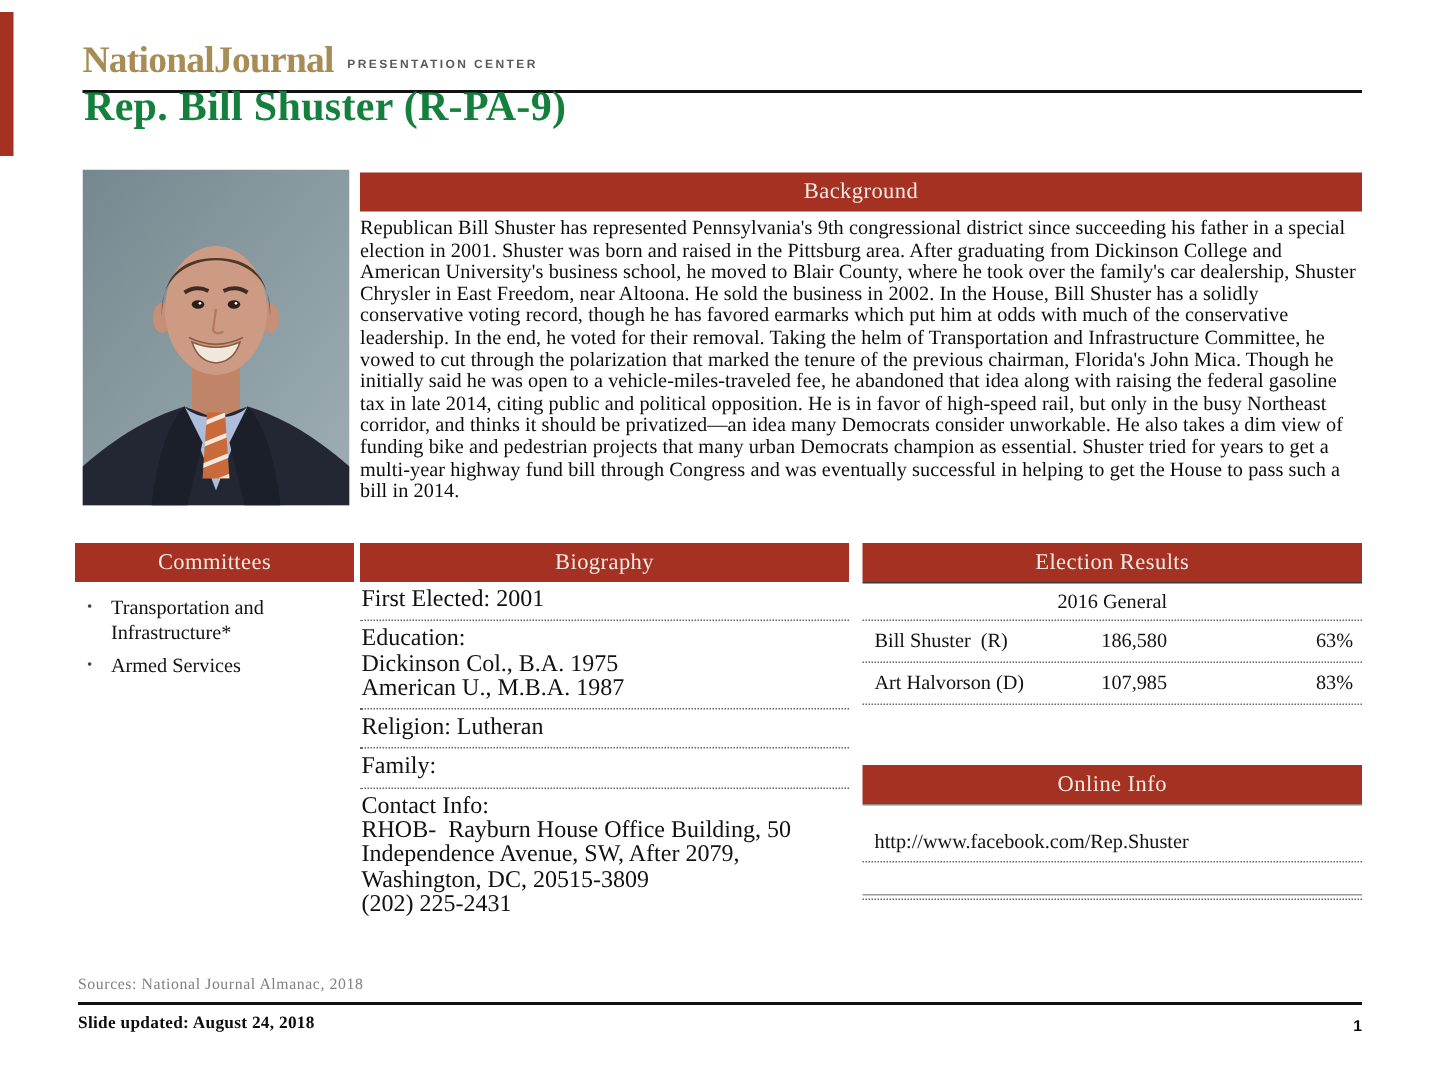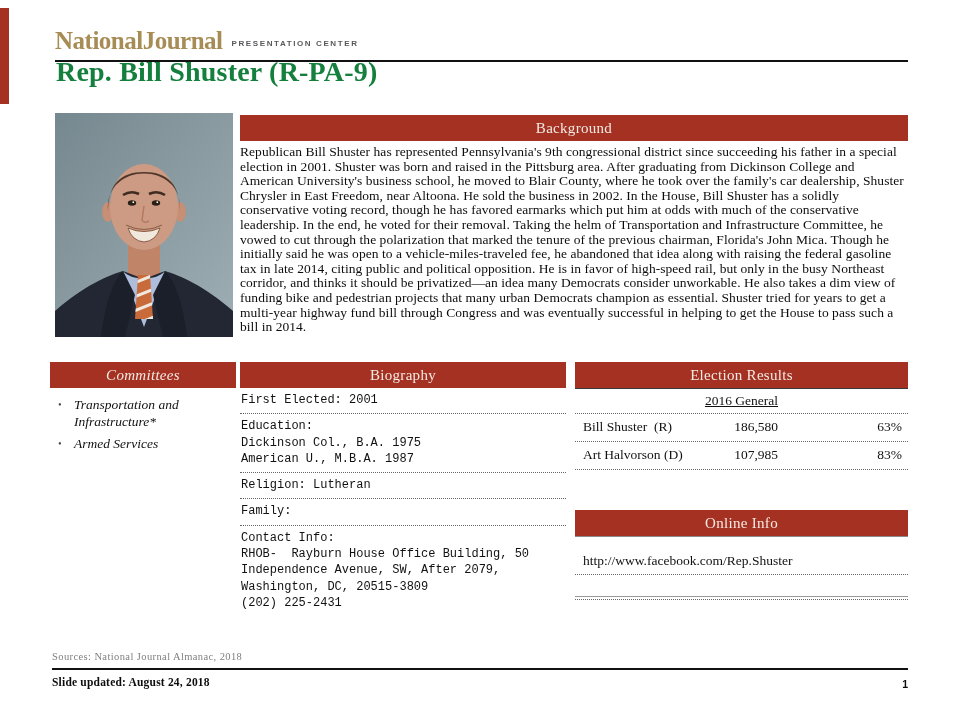--- a/index.html
+++ b/index.html
@@ -25,34 +25,34 @@
   .photo{position:absolute;left:55px;top:113px;width:178px;height:224px;}
   .photo svg{display:block;width:100%;height:100%;}
 
   .panel-header{background:var(--accent-red);color:#F3EBE4;text-align:center;font-size:15px;
                 height:26px;line-height:26px;letter-spacing:0.3px;}
 
   .bg-panel{position:absolute;left:240px;top:115px;width:668px;}
   .bg-text{margin:4px 0 0 0;font-size:13.5px;line-height:14.6px;color:#0d0d0d;
            letter-spacing:0.05px;white-space:normal;}
 
-  .committees{position:absolute;left:50px;top:362px;width:186px;font-style:italic;}
+  .committees{position:absolute;left:50px;top:362px;width:186px;}
   .comm-list{margin:8px 0 0 0;padding:0 0 0 8px;list-style:none;}
   .comm-item{display:flex;font-size:13.5px;line-height:17px;margin-bottom:5px;}
   .bullet{flex:0 0 16px;color:#444;font-size:10px;line-height:17px;}
 
   .bio{position:absolute;left:240px;top:362px;width:326px;}
   .bio-table{}
-  .bio-row{border-bottom:1px dotted #666;padding:4px 1px 5px;font-size:12px;line-height:16.3px;font-family:Liberation Mono, monospace;}
+  .bio-row{border-bottom:1px dotted #666;padding:4px 1px 5px;font-size:16px;line-height:16.3px;}
   .bio-row:last-child{border-bottom:none;}
   .bio-line{white-space:pre-wrap;}
 
   .election{position:absolute;left:575px;top:362px;width:333px;}
   .election-table{border-top:1px solid #3a3a3a;}
-  .er-sub{text-align:center;font-size:13.5px;padding:4px 0 4px;border-bottom:1px dotted #666;text-decoration:underline;}
+  .er-sub{text-align:center;font-size:13.5px;padding:4px 0 4px;border-bottom:1px dotted #666;}
   .er-row{display:flex;align-items:center;border-bottom:1px dotted #666;padding:5px 0 6px;font-size:13.5px;}
   .er-name{flex:0 0 36%;padding-left:8px;white-space:pre-wrap;}
   .er-votes{flex:0 0 32%;text-align:center;}
   .er-pct{flex:1;text-align:right;padding-right:6px;}
 
   .online{position:absolute;left:575px;top:510px;width:333px;}
   .online-table{border-top:1px solid #8a8a8a;}
   .online-row{font-size:13.5px;padding:16px 0 5px 8px;border-bottom:1px dotted #666;white-space:pre-wrap;}
   .online-empty{height:21px;border-bottom:1px solid #999;}
   .online-dotted{height:2px;border-bottom:1px dotted #666;}

